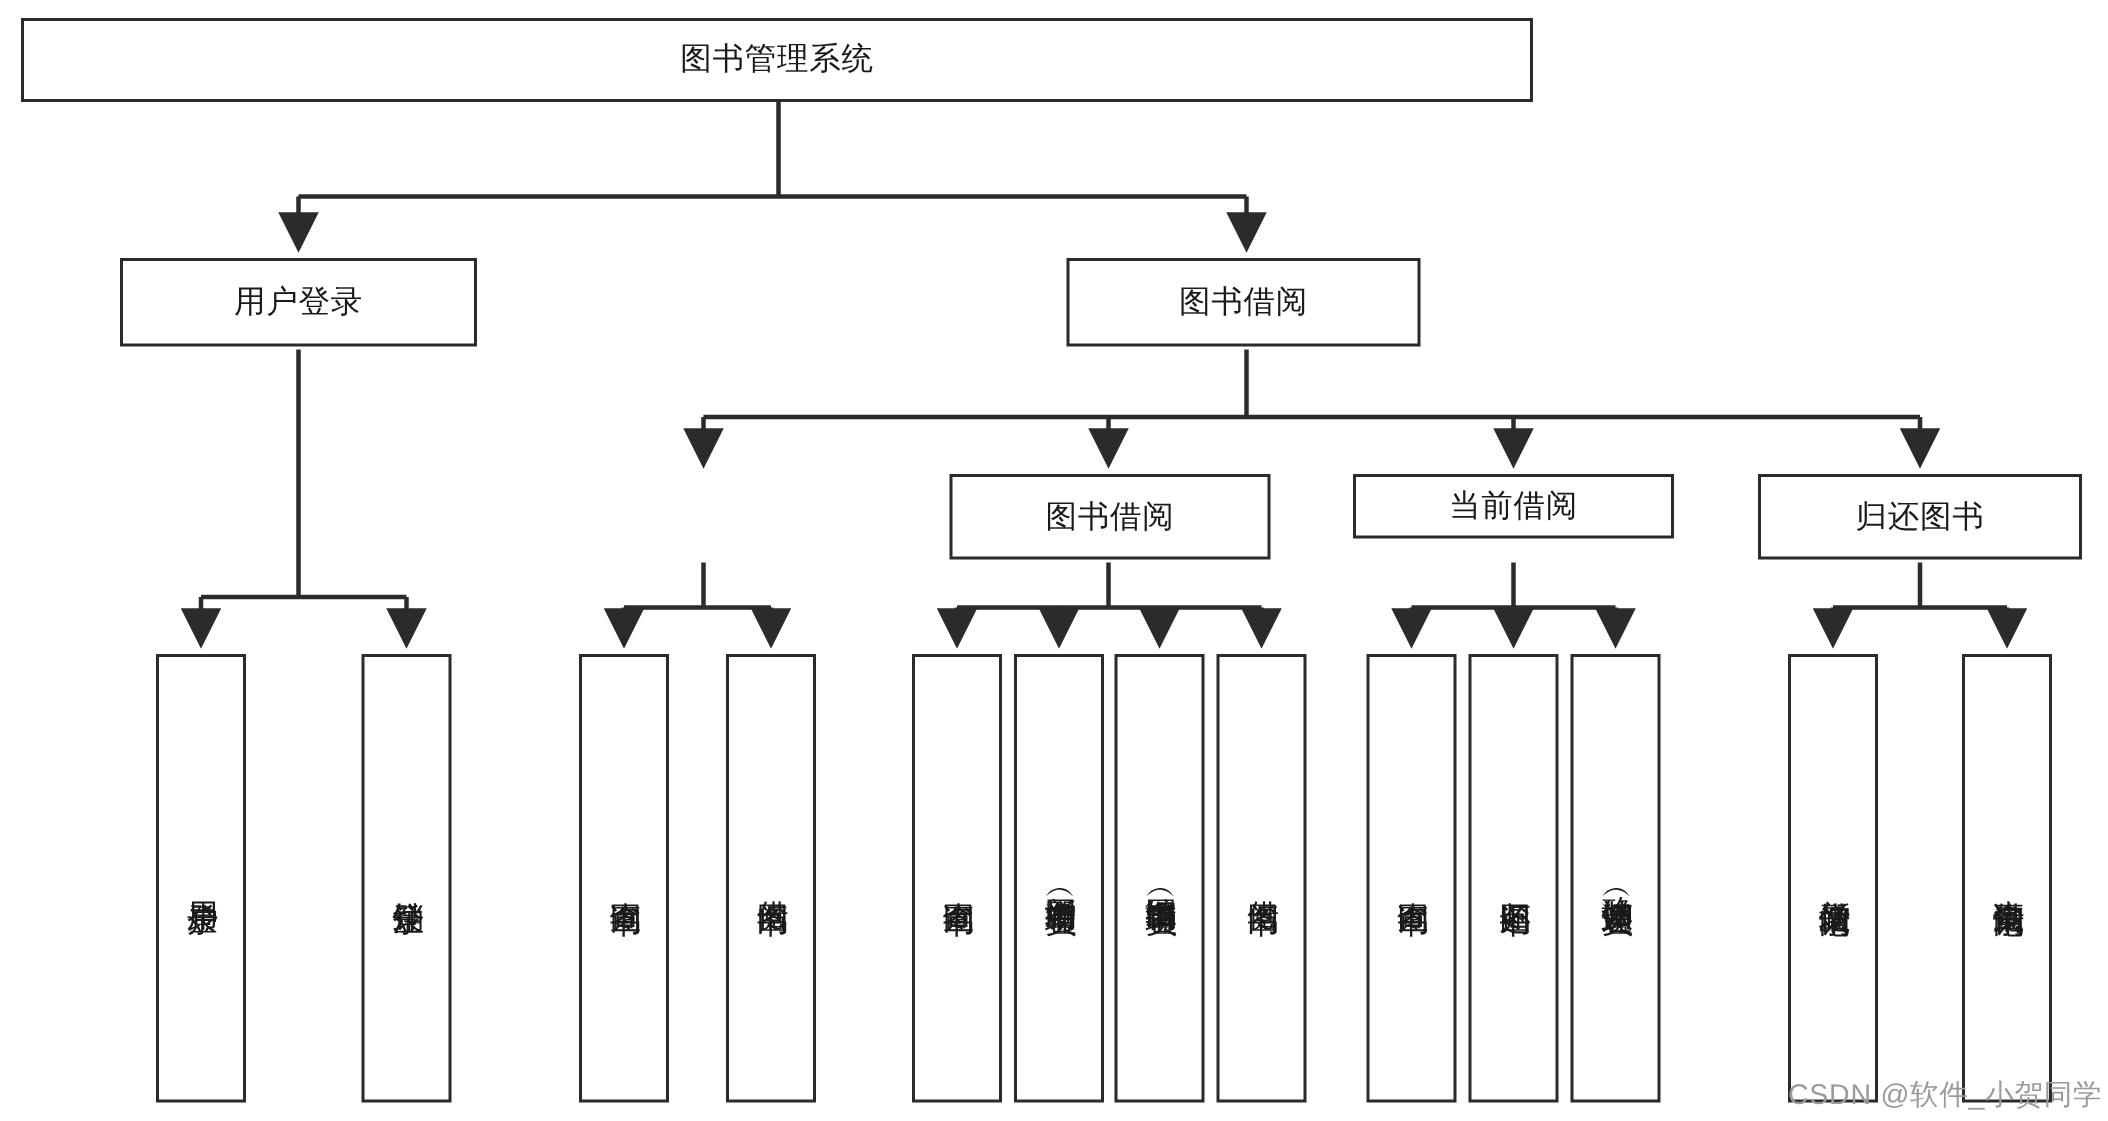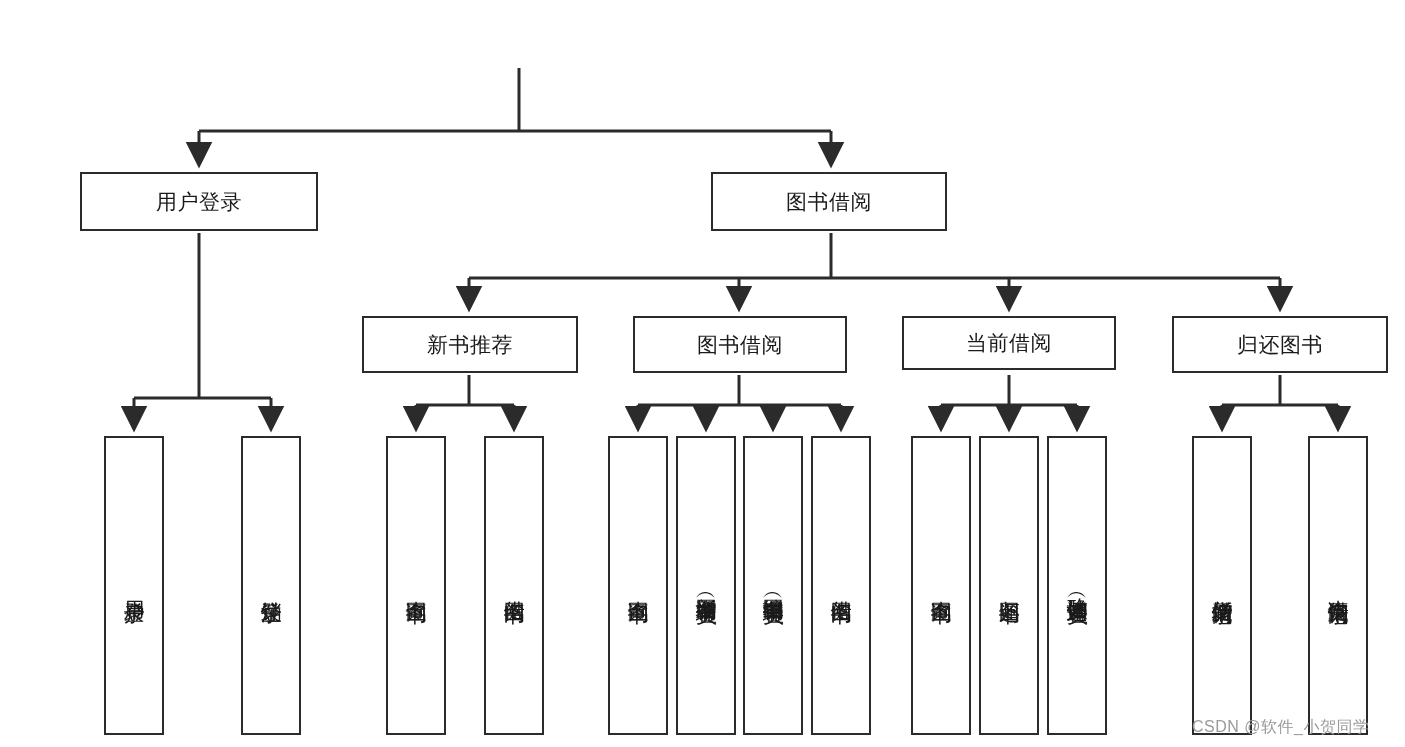--- a/index.html
+++ b/index.html
@@ -46,21 +46,21 @@
     font-size: 21px;
     line-height: 1.25;
     letter-spacing: 1px;
     padding: 6px 0;
   }
   .node-root {
     font-size: 22px;
   }
   .watermark {
     position: absolute;
-    font-size: 16px;
+    font-size: 19px;
     color: #9a9a9a;
     letter-spacing: 0.5px;
     white-space: nowrap;
     user-select: none;
   }
 </style>
 </head>
 <body>
 
 <div id="diagram-root">
@@ -108,30 +108,30 @@
       <path d="M 1009 405 L 1009 428" marker-end="url(#arrow)"></path>
       <path d="M 1077 405 L 1077 428" marker-end="url(#arrow)"></path>
 
       <path d="M 1280 375 L 1280 405"></path>
       <path d="M 1222 405 L 1338 405"></path>
       <path d="M 1222 405 L 1222 428" marker-end="url(#arrow)"></path>
       <path d="M 1338 405 L 1338 428" marker-end="url(#arrow)"></path>
     </g>
   </svg>
 
+  <div class="node horizontal node-root" style="left:14px; top:12px; width:1008px; height:56px;">图书管理系统</div>
 
   <div class="node horizontal" style="left:80px; top:172px; width:238px; height:59px;">用户登录</div>
 
   <div class="node horizontal" style="left:711px; top:172px; width:236px; height:59px;">图书借阅</div>
 
-  <div class="node horizontal" style="left:362px; top:316px; width:216px; height:57px;">新书推荐</div>
 
   <div class="node horizontal" style="left:633px; top:316px; width:214px; height:57px;">图书借阅</div>
 
-  <div class="node horizontal" style="left:902px; top:316px; width:214px; height:54px;">当前借阅</div>
+  <div class="node horizontal" style="left:902px; top:316px; width:214px; height:43px;">当前借阅</div>
 
   <div class="node horizontal" style="left:1172px; top:316px; width:216px; height:57px;">归还图书</div>
 
   <div class="node vertical" style="left:104px; top:436px; width:60px; height:299px;">用户登录</div>
 
   <div class="node vertical" style="left:241px; top:436px; width:60px; height:299px;">注销登录</div>
 
   <div class="node vertical" style="left:386px; top:436px; width:60px; height:299px;">查询图书</div>
 
   <div class="node vertical" style="left:484px; top:436px; width:60px; height:299px;">借阅图书</div>

